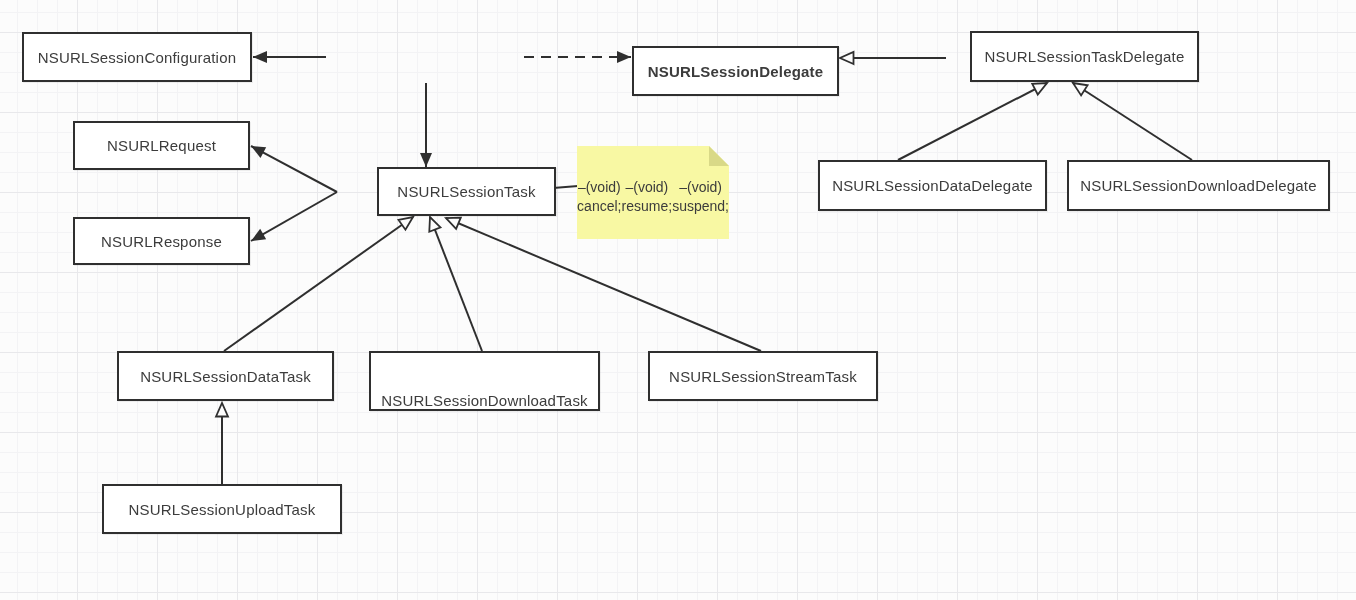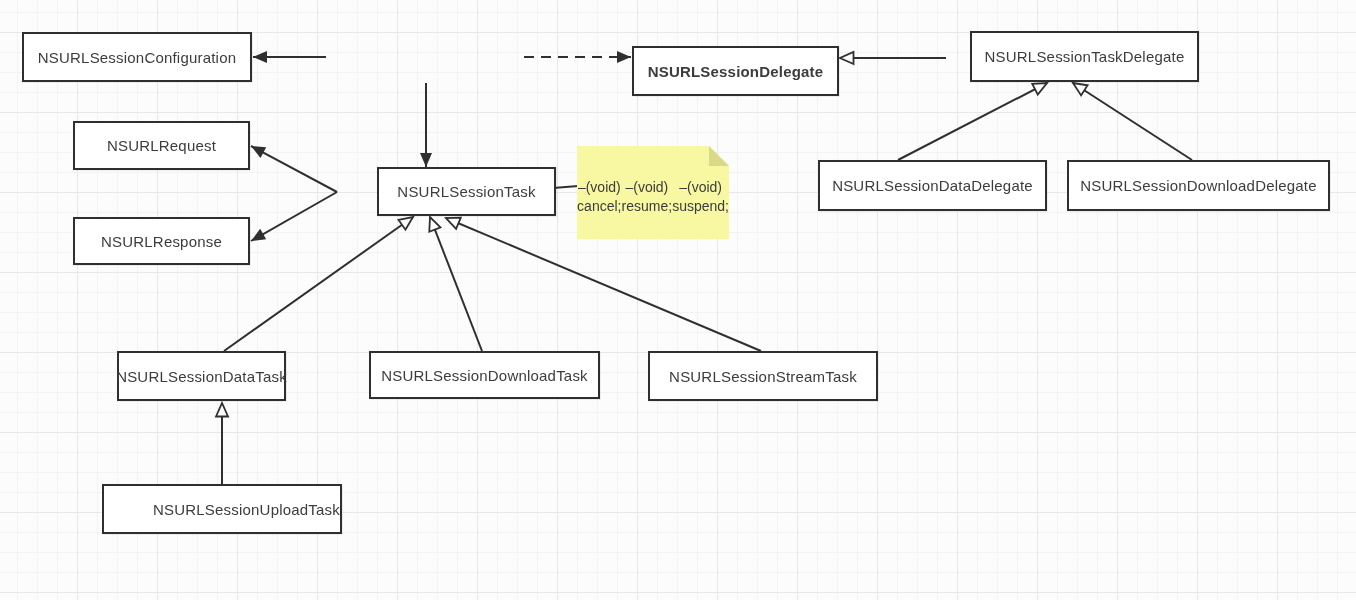--- a/index.html
+++ b/index.html
@@ -87,30 +87,30 @@
   </div>
   <div class="node" style="left:337px; top:167px; width:179px; height:49px;margin-left:40px;">
     <span>NSURLSessionTask</span>
   </div>
   <div class="node" style="left:783px; top:160px; width:229px; height:51px;margin-left:35px;">
     <span>NSURLSessionDataDelegate</span>
   </div>
   <div class="node" style="left:1067px;top:160px; width:263px; height:51px;">
     <span>NSURLSessionDownloadDelegate</span>
   </div>
-  <div class="node" style="left:117px; top:351px; width:169px; height:50px;">
+  <div class="node" style="left:117px; top:351px; width:217px; height:50px;">
     <span>NSURLSessionDataTask</span>
   </div>
-  <div class="node" style="left:369px; top:351px; width:231px; height:48px;">
+  <div class="node" style="left:369px; top:351px; width:231px; height:60px;align-items:flex-end;">
     <span>NSURLSessionDownloadTask</span>
   </div>
   <div class="node" style="left:648px; top:351px; width:230px; height:50px;">
     <span>NSURLSessionStreamTask</span>
   </div>
-  <div class="node" style="left:102px; top:484px; width:240px; height:50px;justify-content:flex-end;">
+  <div class="node" style="left:102px; top:484px; width:240px; height:50px;">
     <span>NSURLSessionUploadTask</span>
   </div>
 
   <div class="note">
     <div>–(void) cancel;</div>
     <div>–(void) resume;</div>
     <div>–(void) suspend;</div>
   </div>
   <div class="note-fold" style="left: 709px; top: 146px;"></div>
 

